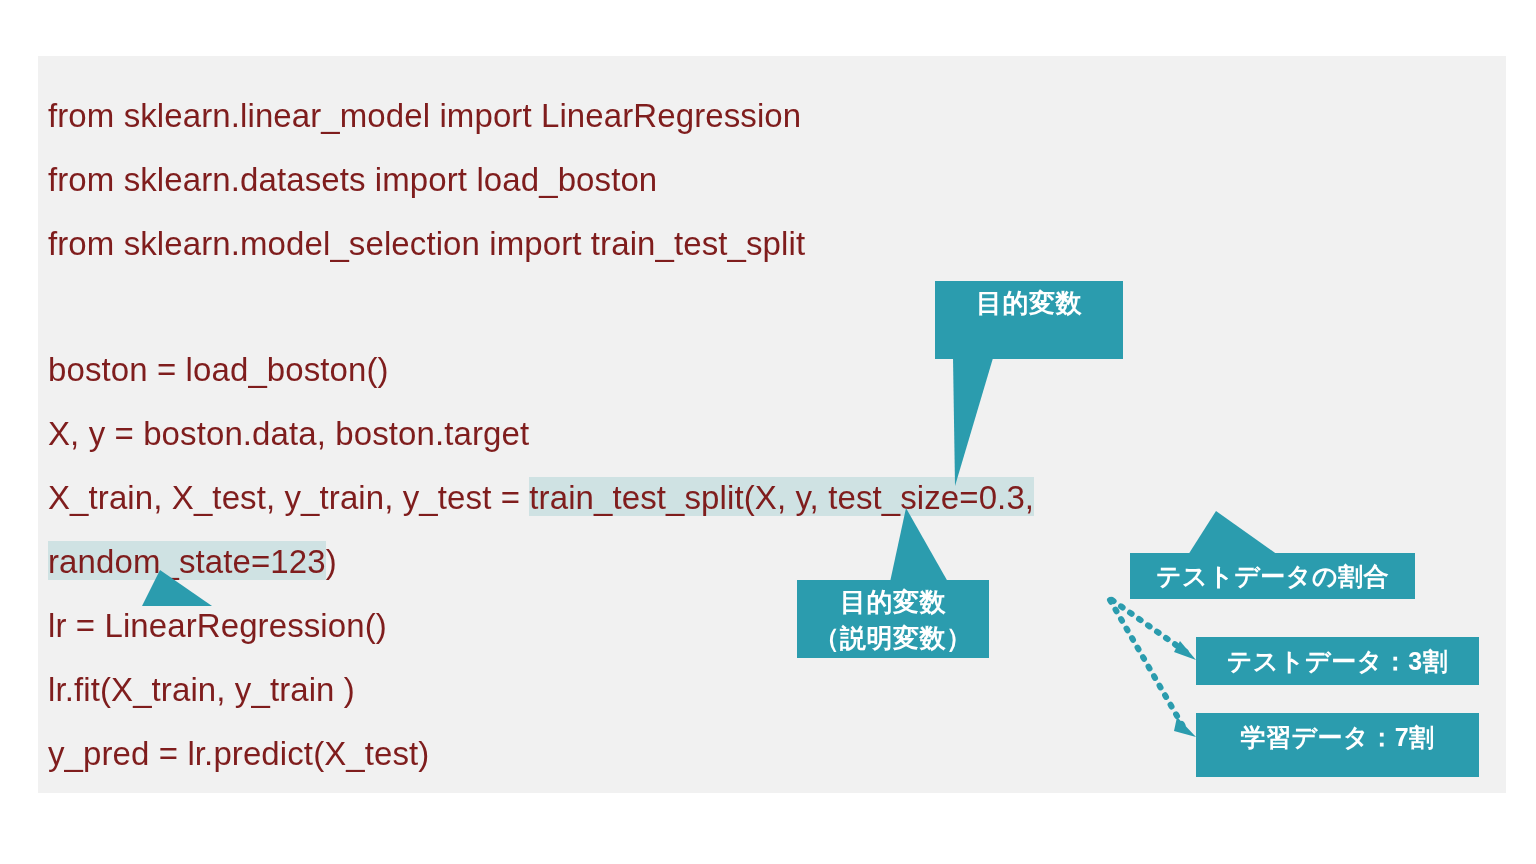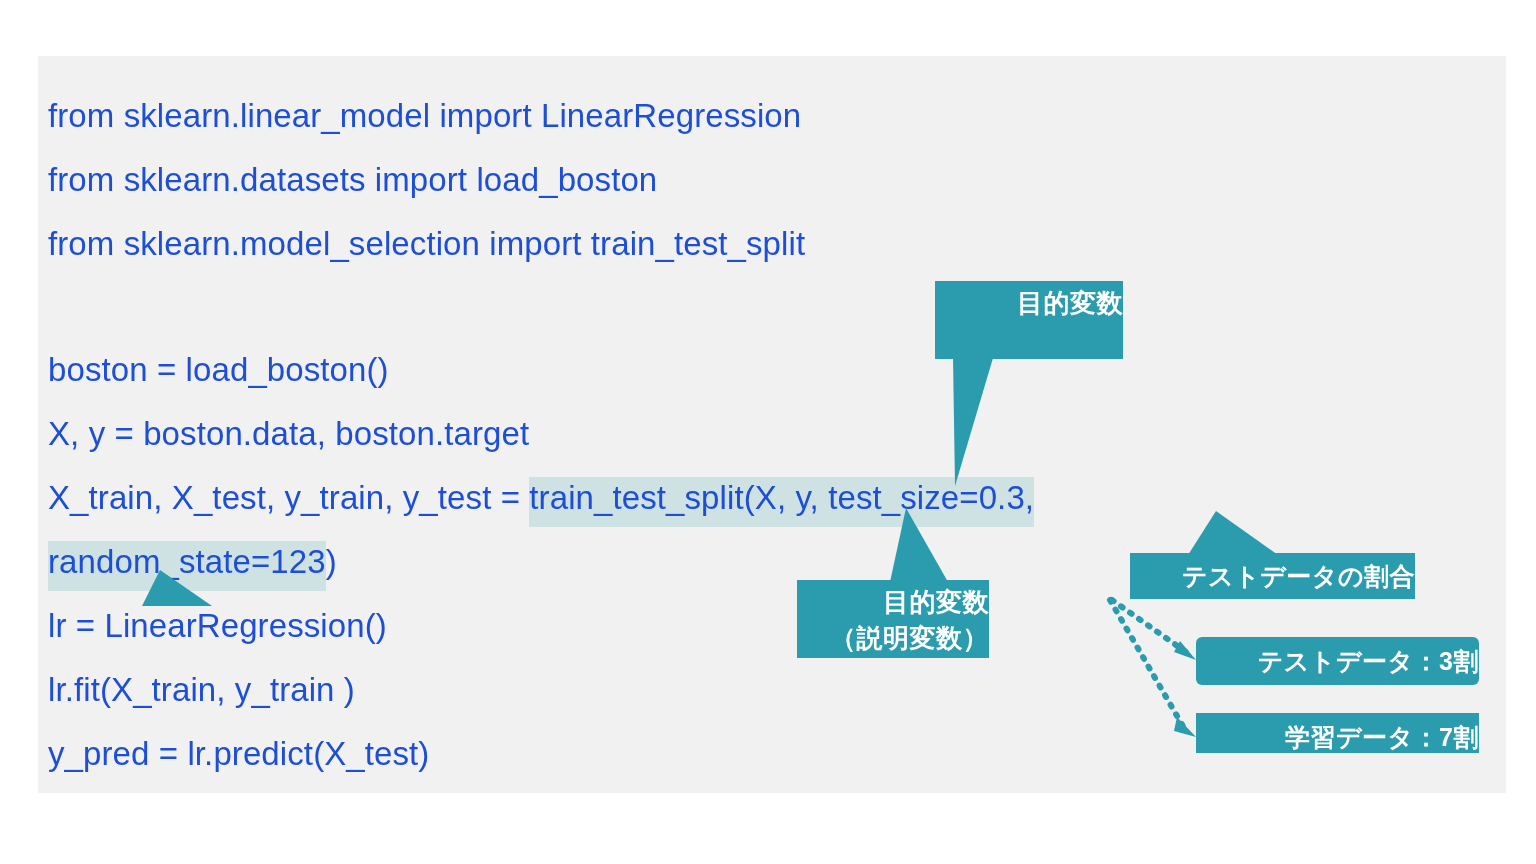--- a/index.html
+++ b/index.html
@@ -34,44 +34,44 @@
   }
 
   
   #code-text {
     position: absolute;
     left: 48px;
     top: 84px;
     width: 1400px;
     font-size: 33px;
     line-height: 64px;
-    color: #1d4ed8;
+    color: #7f1d1d;
     white-space: pre;
     letter-spacing: 0.1px;
     font-weight: 400;
   }
   .code-line { height: 64px; white-space: pre; }
   .code-line.blank { height: 62px; }
 
   .hl {
     background: #cfe2e3;
-    padding: 2px 0 11px 0;
+    padding: 2px 0 0 0;
     box-decoration-break: clone;
     -webkit-box-decoration-break: clone;
   }
 
   
   .callout {
     position: absolute;
     background: #2b9cae;
     color: #ffffff;
     font-weight: bold;
     font-size: 26px;
     line-height: 36px;
-    text-align: right;
+    text-align: center;
     letter-spacing: 0.5px;
     box-sizing: border-box;
   }
 
   
   #callout-target {
     left: 935px;
     top: 281px;
     width: 188px;
     height: 78px;
@@ -121,28 +121,27 @@
   }
 
   
   #callout-test {
     left: 1196px;
     top: 637px;
     width: 283px;
     height: 48px;
     font-size: 25px;
     line-height: 48px;
-    border-radius: 6px;
   }
   
   #callout-train {
     left: 1196px;
     top: 713px;
     width: 283px;
-    height: 40px;
+    height: 64px;
     font-size: 25px;
     line-height: 48px;
   }
 
   
   #callout-seed {
     left: 110px;
     top: 603px;
     width: 277px;
     height: 47px;

